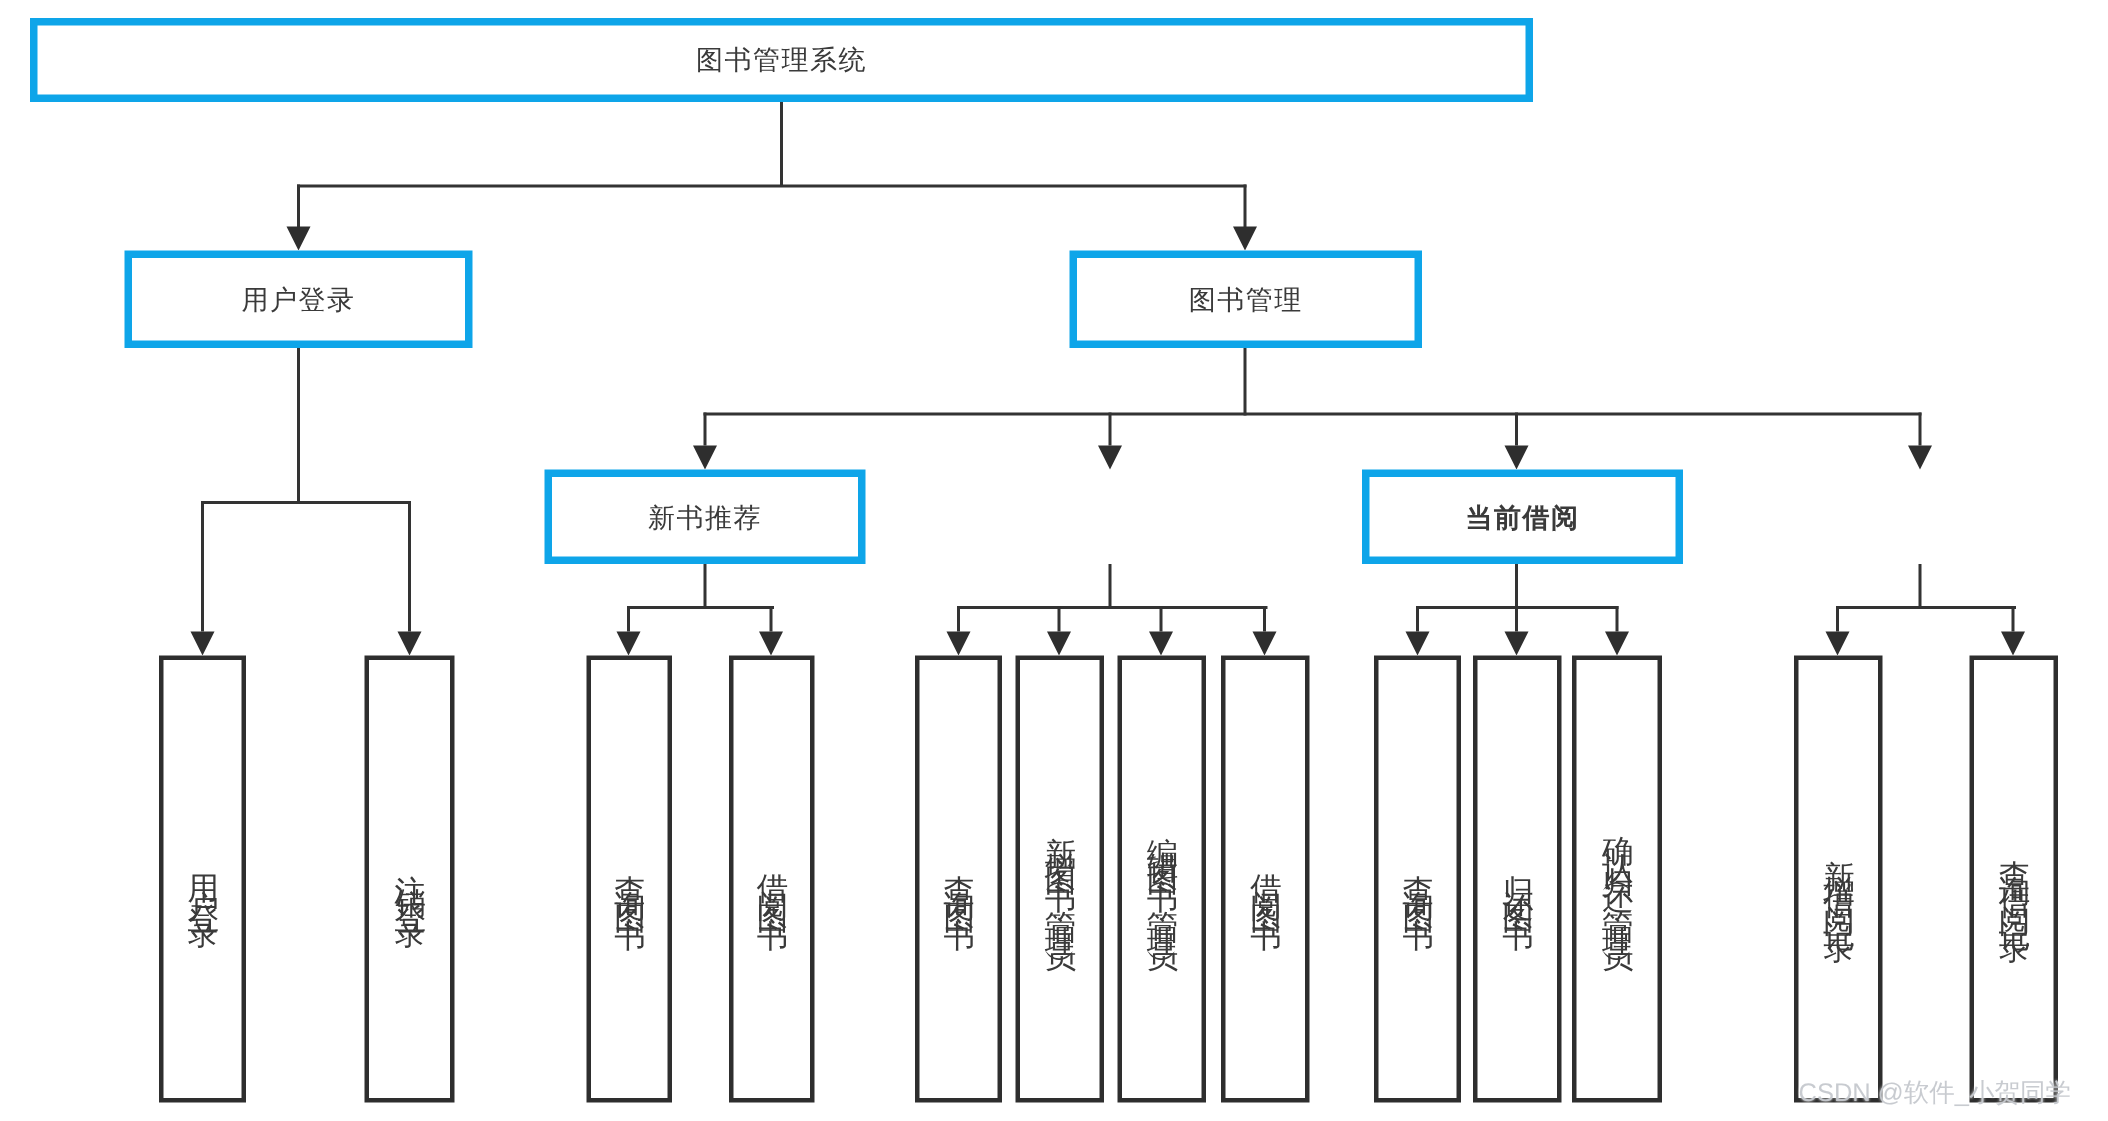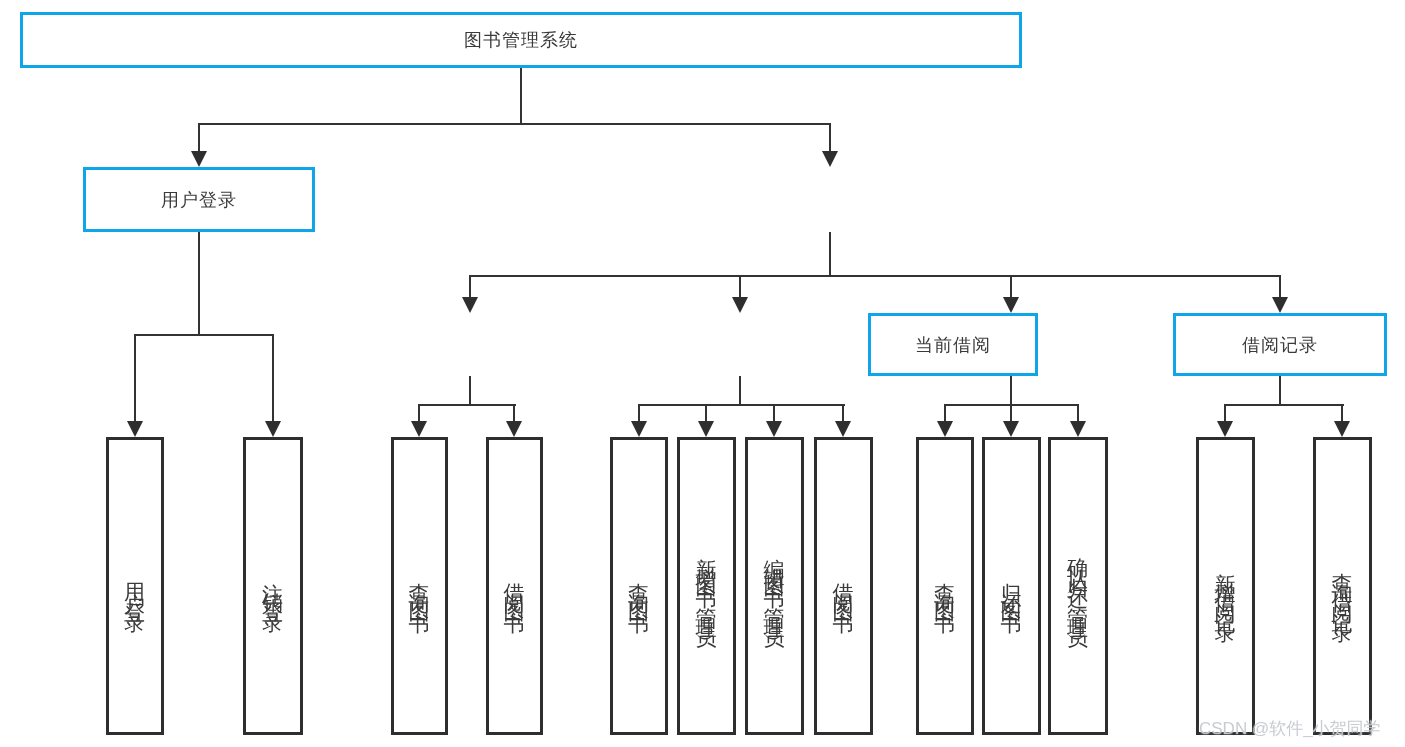--- a/index.html
+++ b/index.html
@@ -6,21 +6,21 @@
   #stage{
     position:relative;
     width:1405px;height:747px;
     background:#ffffff;
     font-family:"Liberation Sans","DejaVu Sans",sans-serif;
     overflow:hidden;
   }
   .node{
     position:absolute;
     box-sizing:border-box;
-    border:3px solid #0ea5e9;
+    border:5px solid #0ea5e9;
     background:#ffffff;
     display:flex;
     align-items:center;
     justify-content:center;
     color:#3a3a3a;
     font-size:18px;
     letter-spacing:1px;
   }
   .leaf{
     position:absolute;
@@ -74,44 +74,47 @@
   <div class="line" style="left:520px;top:68px;width:2px;height:56px;"></div>
   <div class="line" style="left:198px;top:123px;width:633px;height:2px;"></div>
   <div class="line" style="left:198px;top:123px;width:2px;height:30px;"></div>
   <div class="tri" style="left:191px;top:151px;"></div>
   <div class="line" style="left:829px;top:123px;width:2px;height:30px;"></div>
   <div class="tri" style="left:822px;top:151px;"></div>
 
   <div class="node" style="left:83px;top:167px;width:232px;height:65px;">
     <span>用户登录</span>
   </div>
+  <div class="node" style="left:713px;top:167px;width:235px;height:65px;">
+    <span>图书管理</span>
+  </div>
 
   <div class="line" style="left:198px;top:232px;width:2px;height:104px;"></div>
   <div class="line" style="left:134px;top:334px;width:140px;height:2px;"></div>
   <div class="line" style="left:134px;top:334px;width:2px;height:87px;"></div>
   <div class="tri" style="left:127px;top:421px;"></div>
   <div class="line" style="left:272px;top:334px;width:2px;height:87px;"></div>
   <div class="tri" style="left:265px;top:421px;"></div>
 
   <div class="line" style="left:829px;top:232px;width:2px;height:45px;"></div>
   <div class="line" style="left:469px;top:275px;width:812px;height:2px;"></div>
   <div class="line" style="left:469px;top:275px;width:2px;height:22px;"></div>
   <div class="tri" style="left:462px;top:297px;"></div>
   <div class="line" style="left:739px;top:275px;width:2px;height:22px;"></div>
   <div class="tri" style="left:732px;top:297px;"></div>
   <div class="line" style="left:1010px;top:275px;width:2px;height:22px;"></div>
   <div class="tri" style="left:1003px;top:297px;"></div>
   <div class="line" style="left:1279px;top:275px;width:2px;height:22px;"></div>
   <div class="tri" style="left:1272px;top:297px;"></div>
 
-  <div class="node" style="left:868px;top:313px;width:170px;height:63px;">
+  <div class="node" style="left:363px;top:313px;width:214px;height:63px;">
+    <span>新书推荐</span>
+  </div>
+  <div class="node" style="left:908px;top:313px;width:214px;height:63px;font-weight:bold;">
     <span>当前借阅</span>
-  </div>
-  <div class="node" style="left:1173px;top:313px;width:214px;height:63px;">
-    <span>借阅记录</span>
   </div>
 
   <div class="line" style="left:469px;top:376px;width:2px;height:30px;"></div>
   <div class="line" style="left:418px;top:404px;width:98px;height:2px;"></div>
   <div class="line" style="left:418px;top:404px;width:2px;height:17px;"></div>
   <div class="tri" style="left:411px;top:421px;"></div>
   <div class="line" style="left:513px;top:404px;width:2px;height:17px;"></div>
   <div class="tri" style="left:506px;top:421px;"></div>
 
   <div class="line" style="left:739px;top:376px;width:2px;height:30px;"></div>

